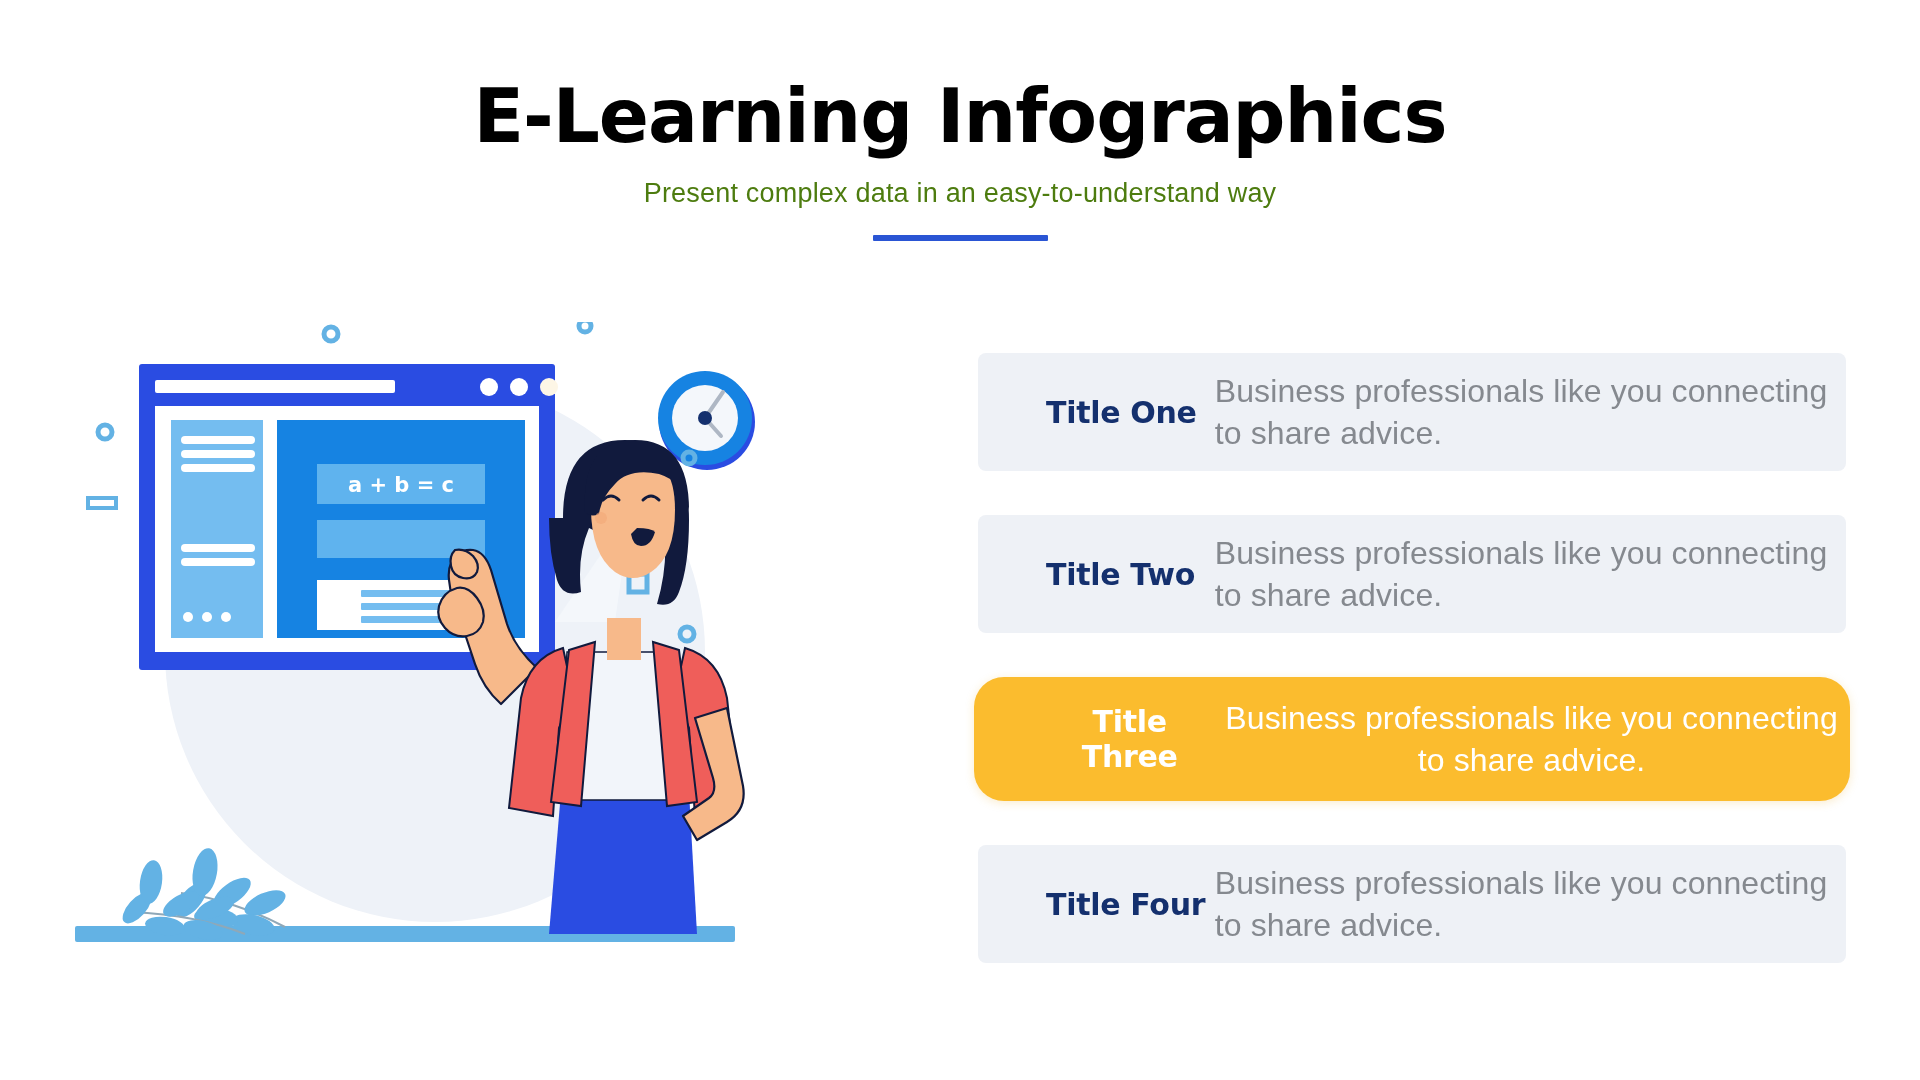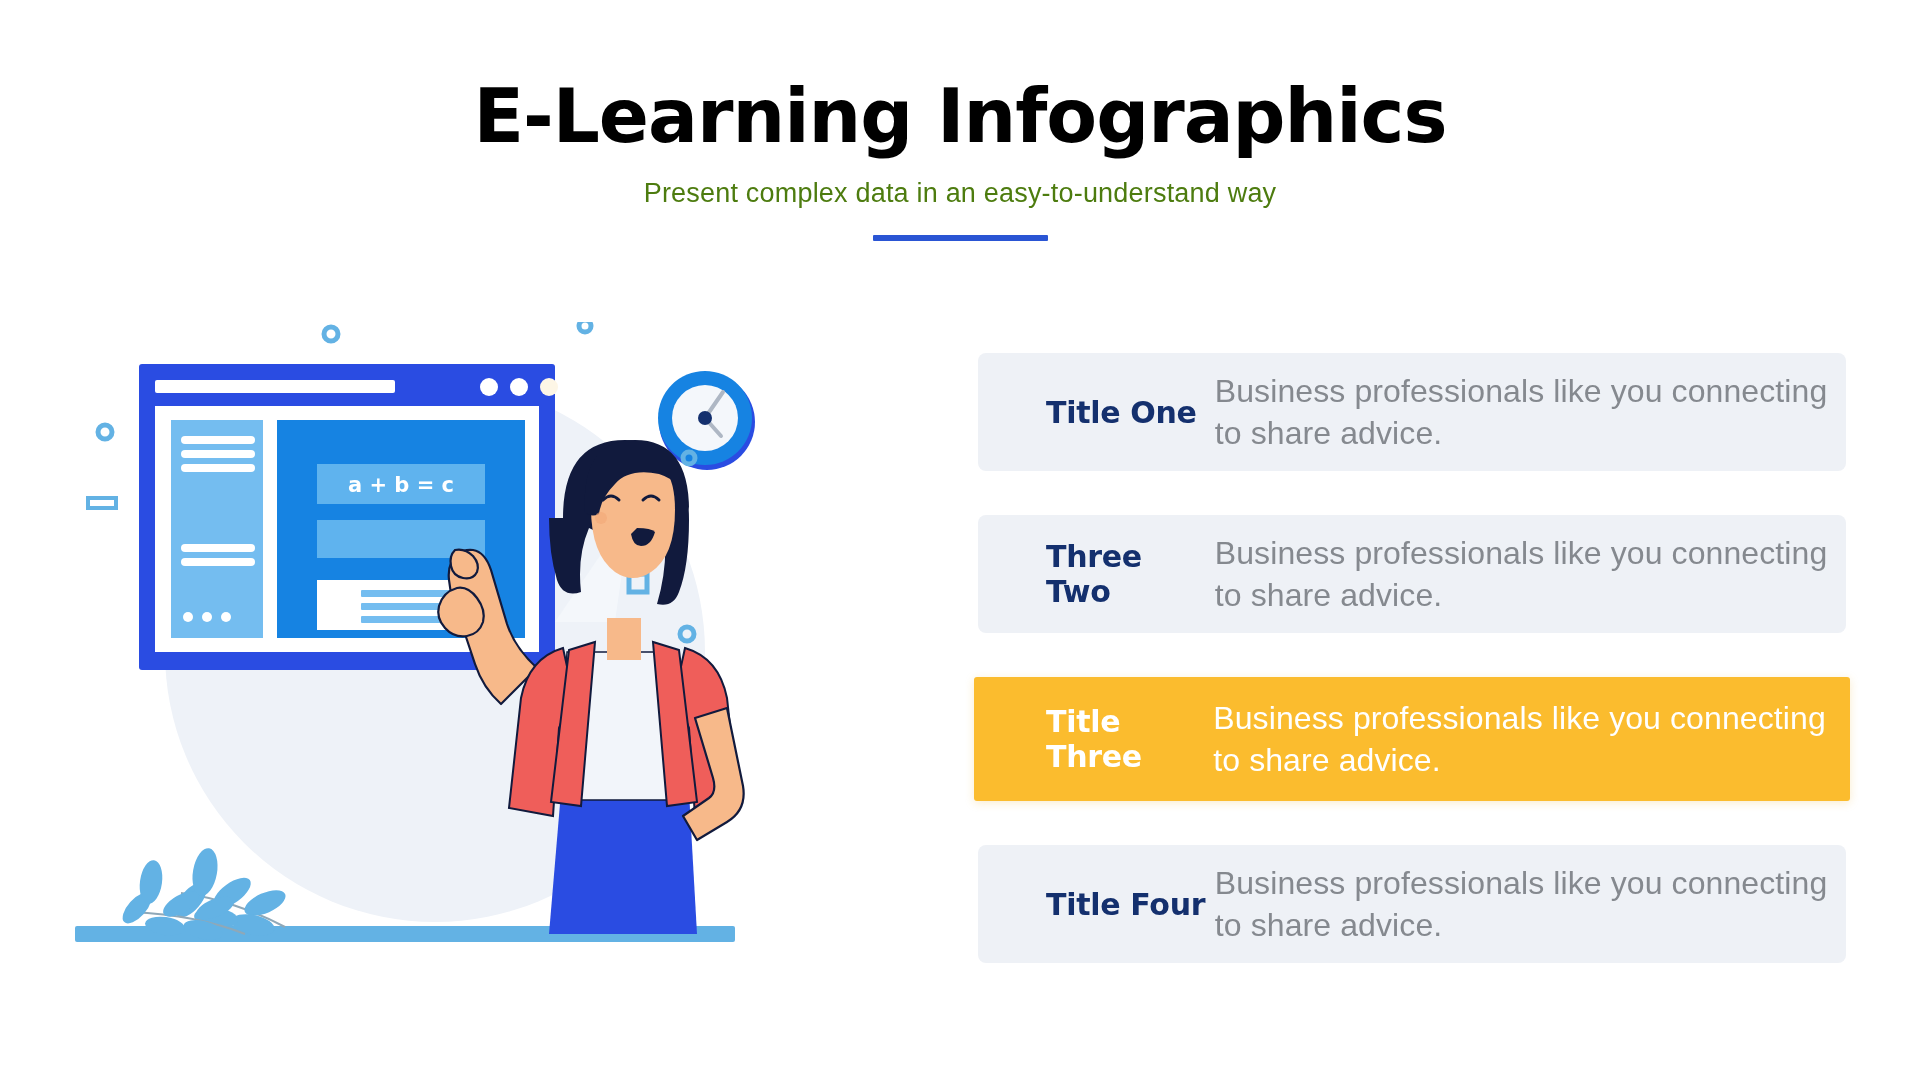--- a/index.html
+++ b/index.html
@@ -37,22 +37,23 @@
     border-radius:8px;
     background:#eef1f6;
     display:flex; align-items:center;
     margin-bottom:44px;
   }
   .card.highlight {
     background:#fbbc2e;
     margin-left:-4px;
     width:876px;
     height:124px;
-    border-radius:3px;
+    border-radius:30px;
     box-shadow:0 2px 10px rgba(230,170,30,0.22);
+    text-align:center;
   }
   .card-title {
     width:295px;
     padding-left:68px;
     font-size:30px; font-weight:bold;
     color:#14306e;
     font-family:"DejaVu Sans", sans-serif;
     letter-spacing:-0.3px;
   }
   .card.highlight .card-title { color:#ffffff; padding-left:72px; }
@@ -203,21 +204,21 @@
   </div>
 
   <div class="cards">
 
     <div class="card">
       <div class="card-title">Title One</div>
       <div class="card-desc">Business professionals like you connecting to share advice.</div>
     </div>
 
     <div class="card">
-      <div class="card-title">Three Two</div>
+      <div class="card-title">Title Two</div>
       <div class="card-desc">Business professionals like you connecting to share advice.</div>
     </div>
 
     <div class="card highlight">
       <div class="card-title">Title Three</div>
       <div class="card-desc">Business professionals like you connecting to share advice.</div>
     </div>
 
     <div class="card">
       <div class="card-title">Title Four</div>

